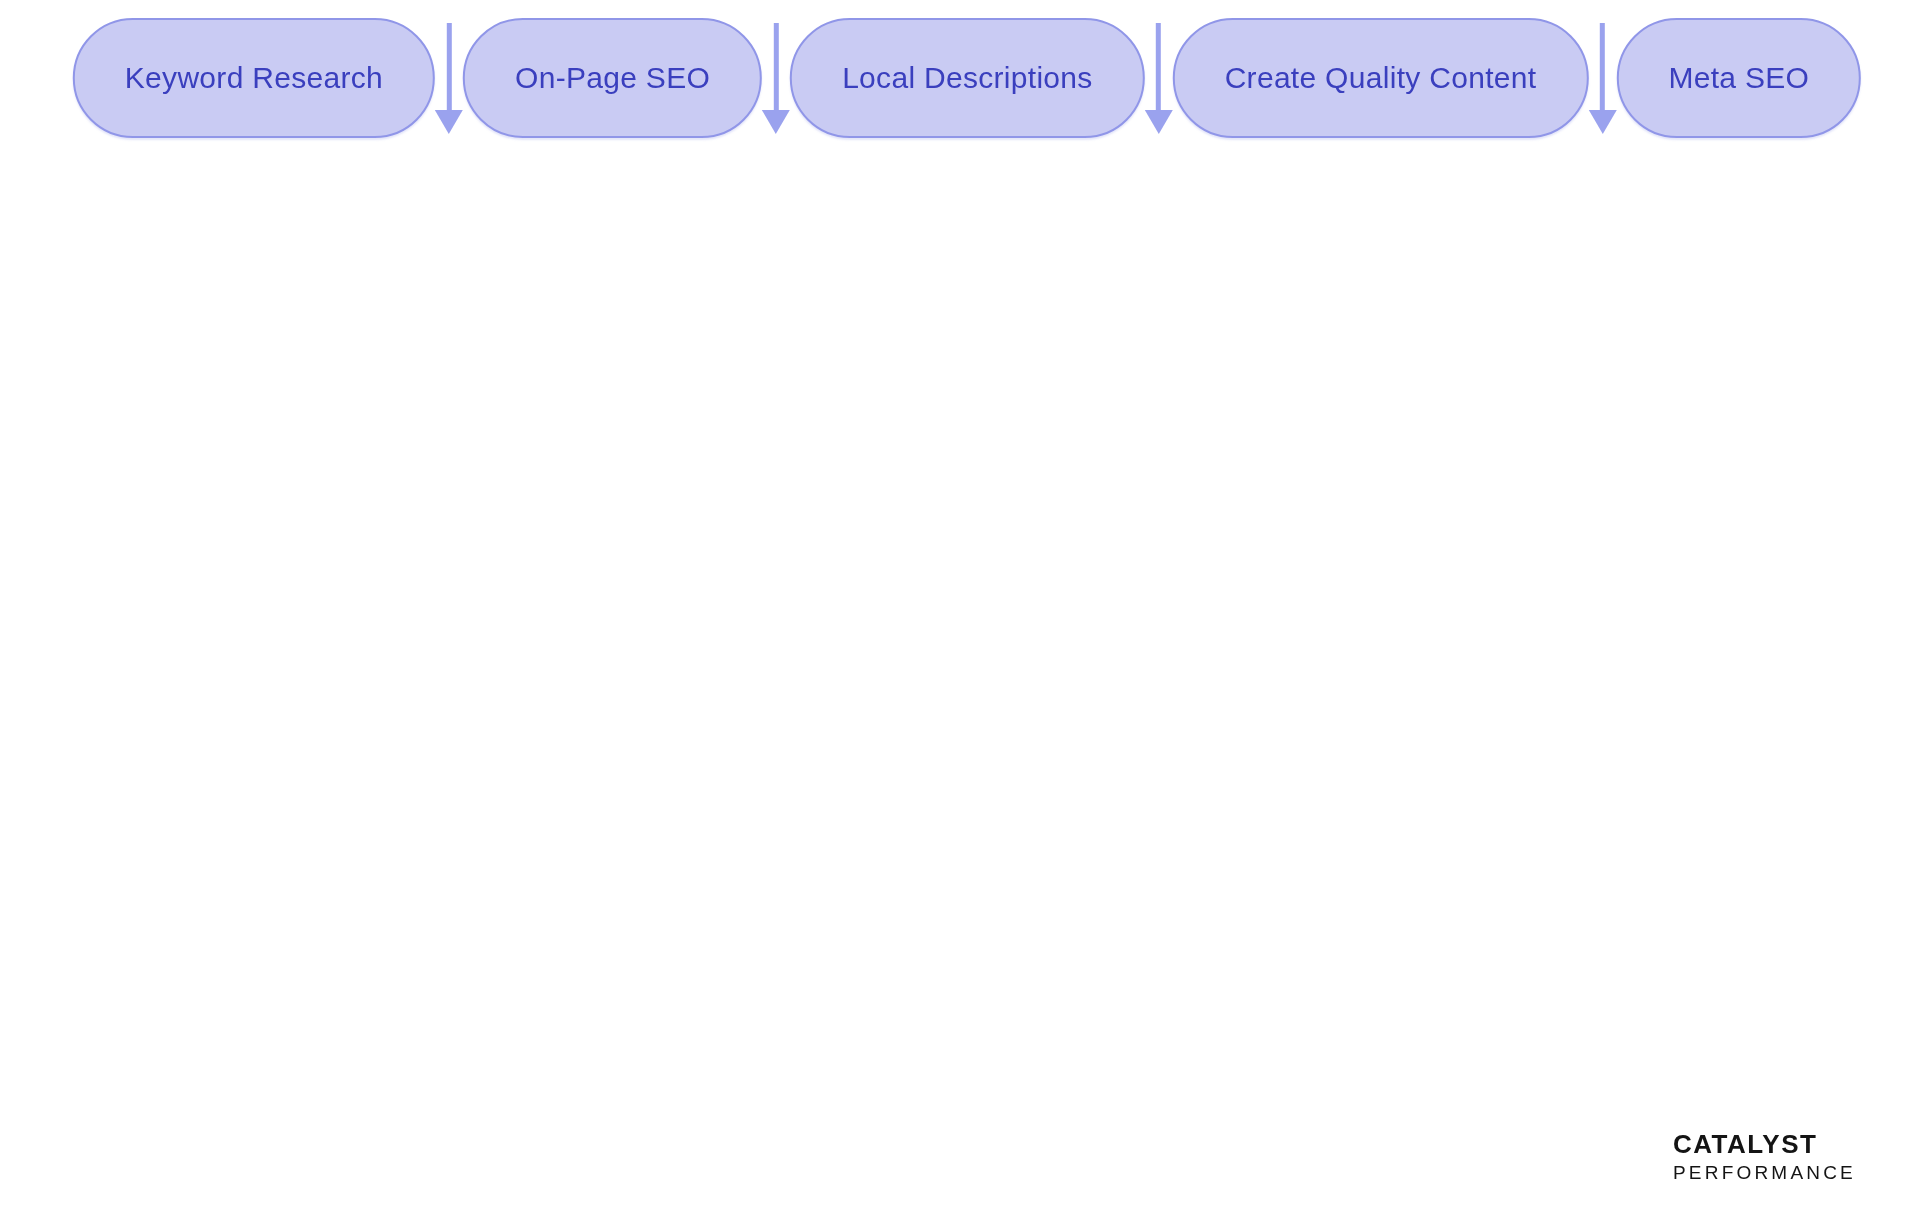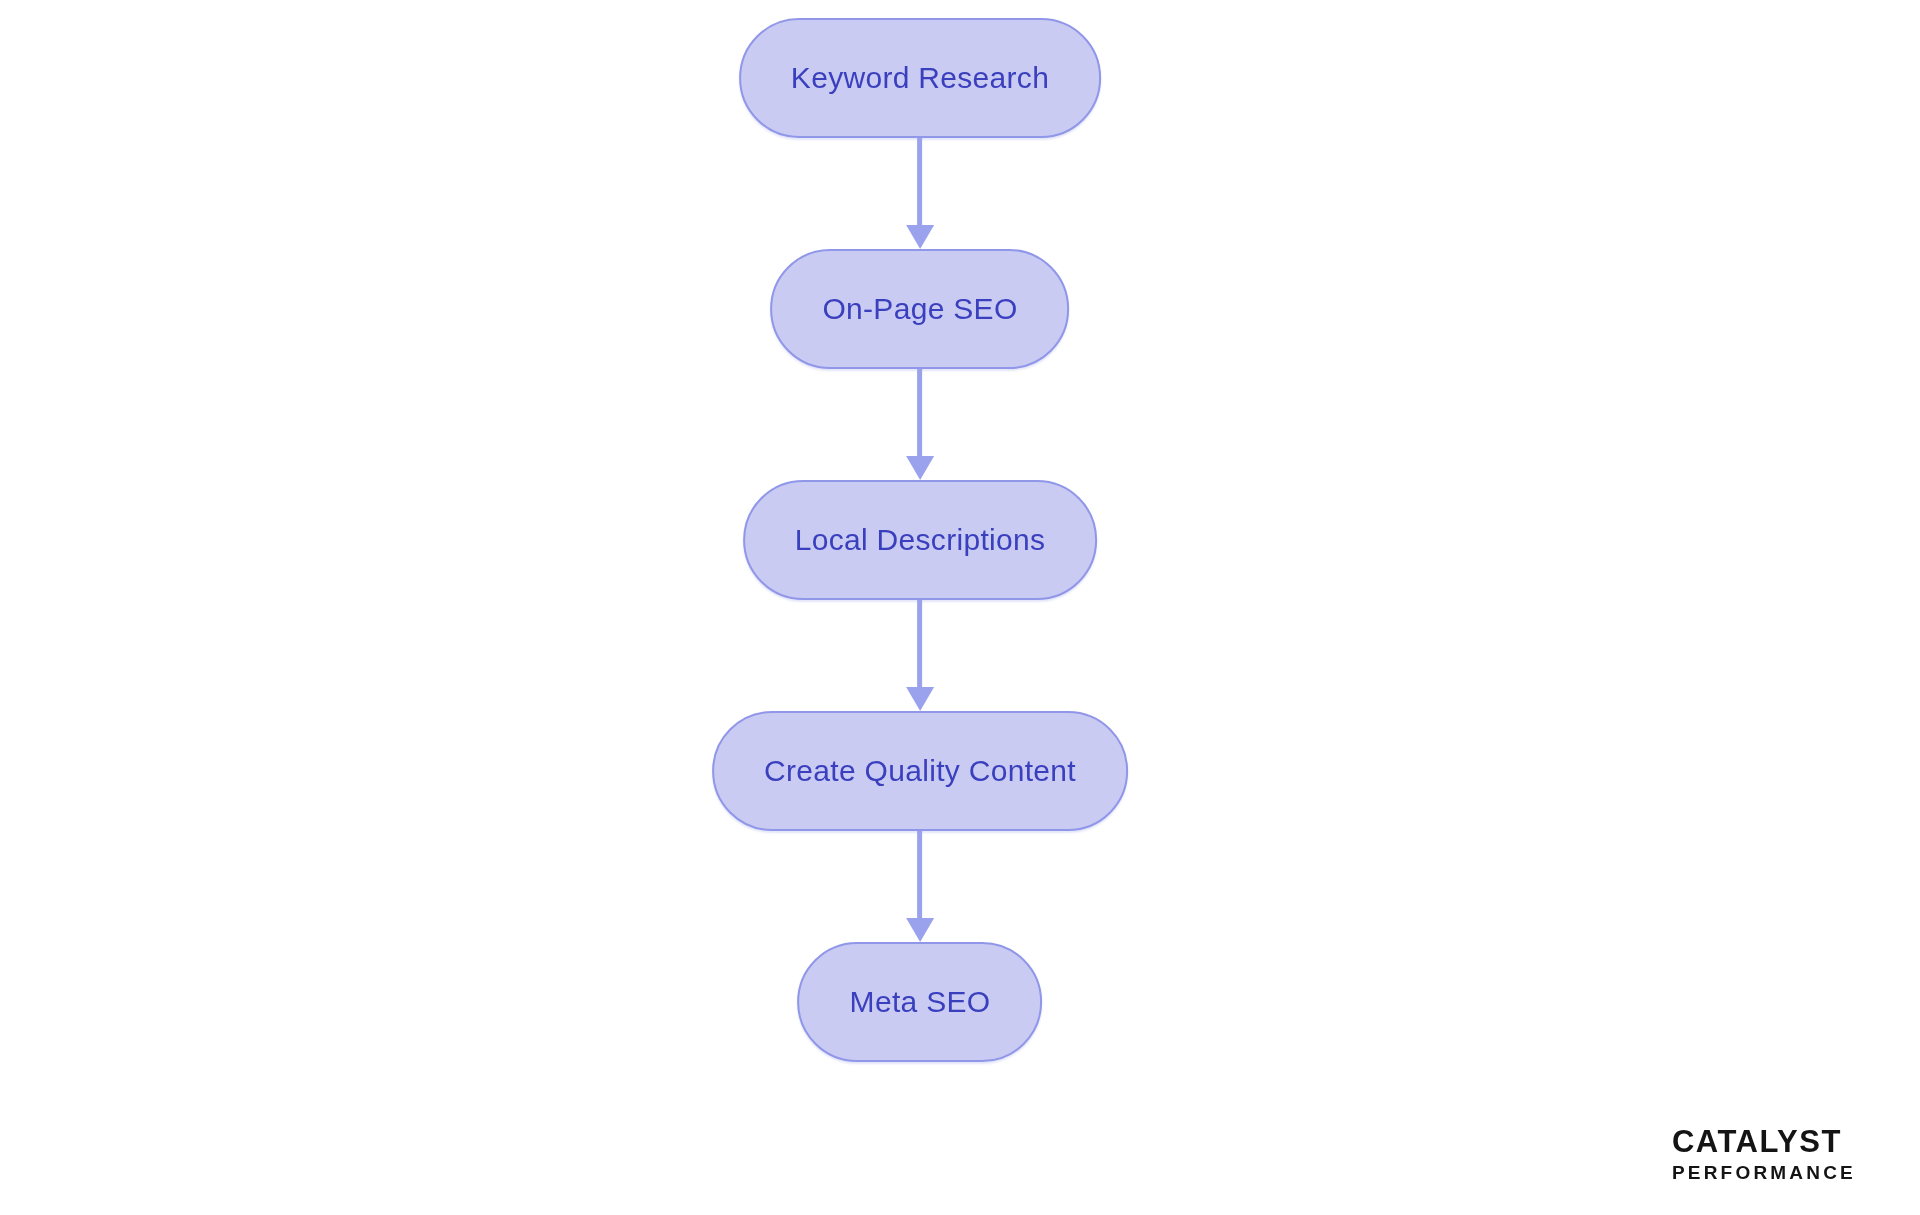--- a/index.html
+++ b/index.html
@@ -11,25 +11,25 @@
     height: 1215px;
     position: relative;
     background: var(--background, #ffffff);
     font-family: "Liberation Sans", sans-serif;
     overflow: hidden;
   }
 
   
   .flow {
     position: absolute;
-    left: 920px;
+    left: 967px;
     top: 18px;
     transform: translateX(-50%);
     display: flex;
-    flex-direction: column;
+    flex-direction: row;
     align-items: center;
     justify-content: space-between;
   }
 
   .node {
     height: 120px;
     box-sizing: border-box;
     display: flex;
     align-items: center;
     justify-content: center;
@@ -69,28 +69,28 @@
   
   .brand {
     position: absolute;
     right: 64px;
     bottom: 33px;
     text-align: left;
     color: var(--logo-color, #141414);
     line-height: 1;
   }
   .brand .line1 {
-    font-size: 31px;
+    font-size: 26px;
     font-weight: 800;
     letter-spacing: 1.5px;
     display: block;
   }
   .brand .line2 {
     font-size: 19px;
-    font-weight: 700;
+    font-weight: 400;
     letter-spacing: 3.2px;
     margin-top: 6px;
     display: block;
   }
 </style>
 </head>
 <body>
 
 <div class="flow">
 

